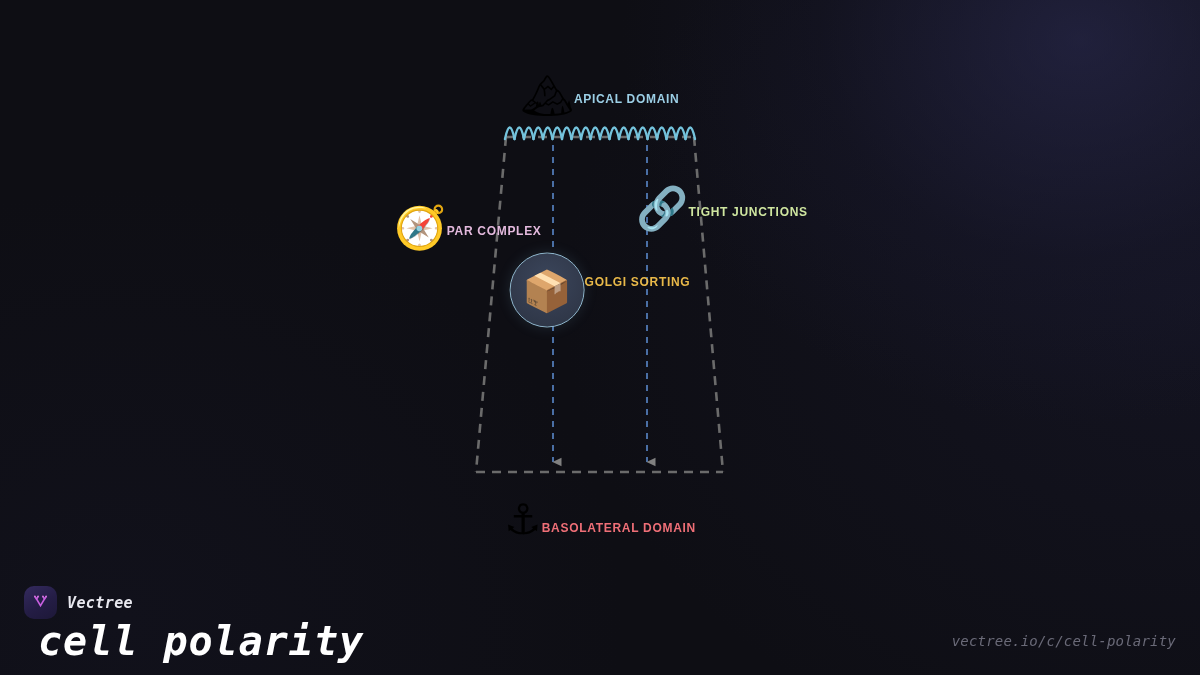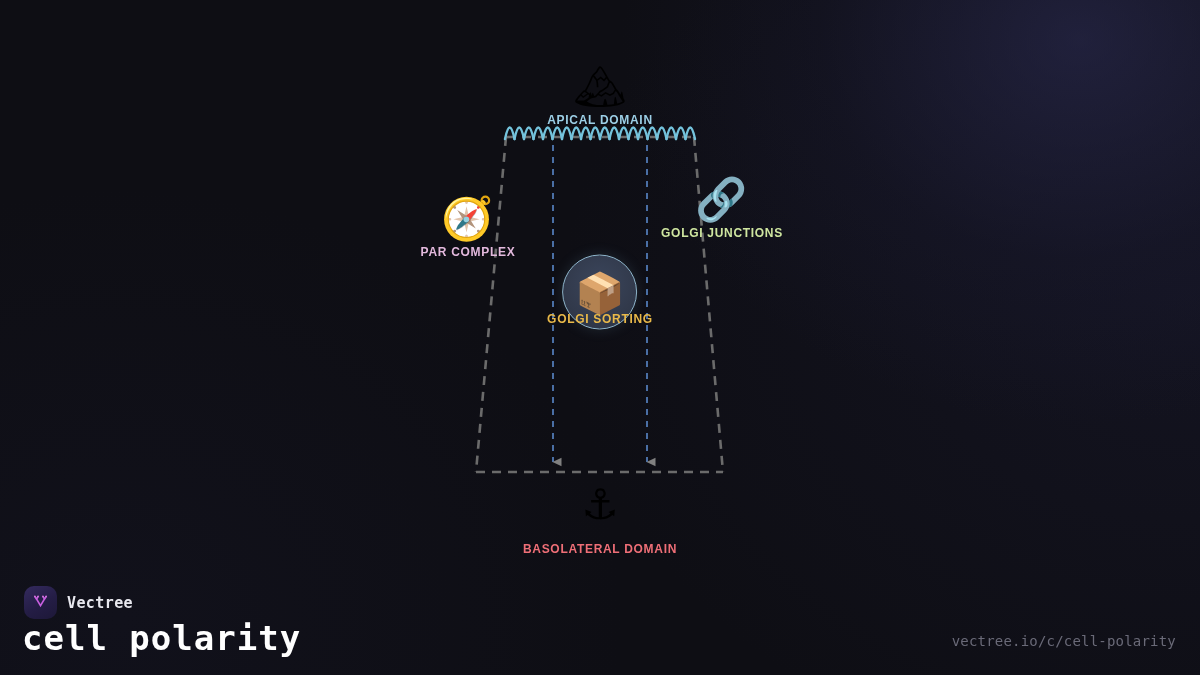--- a/index.html
+++ b/index.html
@@ -20,21 +20,21 @@
   }
 
   
   #diagram { position:absolute; left:0; top:0; width:1200px; height:580px; }
   svg.layer { position:absolute; left:0; top:0; width:1200px; height:580px; overflow:visible; }
 
   
   .node {
     position:absolute;
     transform:translate(-50%,-50%);
-    display:flex; flex-direction:column; align-items:center;
+    display:flex; align-items:center;
     white-space:nowrap;
   }
   .node .glyph {
     font-family:"DejaVu Sans", sans-serif;
     line-height:1;
     text-align:center;
   }
   .node .caption {
     margin-top:5px;
     font-size:12px;
@@ -64,38 +64,38 @@
     width:75px; height:75px; border-radius:50%;
     background:radial-gradient(circle at 50% 38%, #3b465c 0%, #323a4c 60%, #2b3342 100%);
     border:1.5px solid #8fb6cc;
     display:flex; align-items:center; justify-content:center;
     box-shadow:0 0 14px rgba(120,170,200,0.16);
   }
   #node-golgi .glyph      { font-size:40px; }
   #node-golgi .caption    { color:#e9b949; margin-top:-18px; position:relative;text-align:center; }
 
   
-  #footer { position:absolute; left:0; bottom:0; width:1200px; height:95px; }
+  #footer { position:absolute; left:0; bottom:0; width:1200px; height:95px;font-style:italic; }
   #brand {
     position:absolute; left:24px; top:6px;
     display:flex; align-items:center; gap:10px;
   }
   #brand-logo {
     width:33px; height:33px; border-radius:10px;
     background:linear-gradient(150deg,#342a5e 0%,#241d45 55%,#1d1838 100%);
     display:flex; align-items:center; justify-content:center;
   }
   #brand-name {
     color:#e8e8ef; font-size:15px; font-weight:bold;
     font-family:"DejaVu Sans Mono", monospace;
     letter-spacing:0.4px;
   }
   #page-title {
-    position:absolute; left:22px; top:38px;
-    color:#ffffff; font-size:34px; font-weight:bold;
+    position:absolute; left:38px; top:38px;
+    color:#ffffff; font-size:40px; font-weight:bold;
     font-family:"DejaVu Sans Mono", monospace;
     letter-spacing:1px;
   }
   #footer-url {
     position:absolute; right:24px; bottom:26px;
     color:#6a6a78; font-size:14px;
     font-family:"DejaVu Sans Mono", monospace;
     letter-spacing:0.2px;
   }
 </style>
@@ -154,21 +154,21 @@
       <div class="caption">APICAL DOMAIN</div>
     </div>
 
     <div class="node" id="node-par">
       <div class="glyph">🧭</div>
       <div class="caption">PAR COMPLEX</div>
     </div>
 
     <div class="node" id="node-tj">
       <div class="glyph">🔗</div>
-      <div class="caption">GOLGI JUNCTIONS</div>
+      <div class="caption">TIGHT JUNCTIONS</div>
     </div>
 
     <div class="node" id="node-golgi">
       <div class="disc">
         <div class="glyph">📦</div>
       </div>
       <div class="caption">GOLGI SORTING</div>
     </div>
 
     <div class="node" id="node-basolateral">

